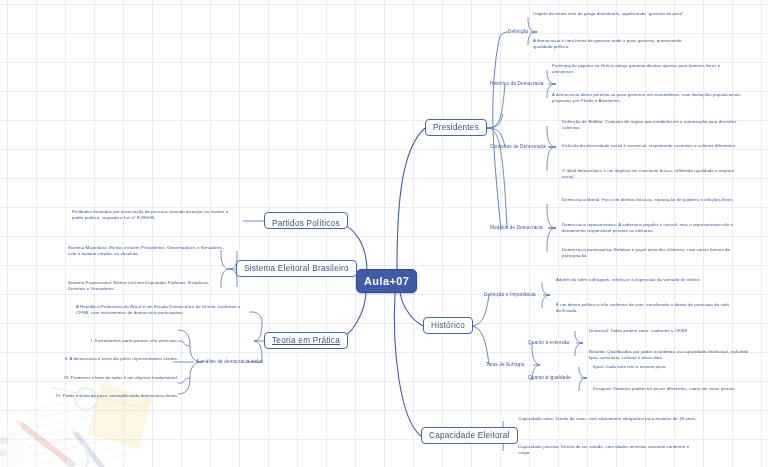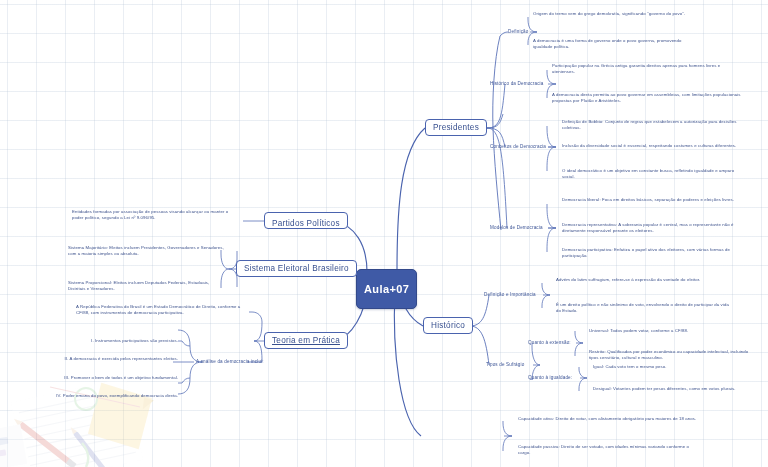--- a/index.html
+++ b/index.html
@@ -47,21 +47,21 @@
     padding: 0 7px;
     height: 17px;
   }
   .node.root {
     background: #3f5aa6;
     border: 1.2px solid #33498a;
     color: #ffffff;
     font-size: 11px;
     font-weight: bold;
     letter-spacing: .4px;
-    height: 40px;
+    height: 24px;
     border-radius: 5px;
     box-shadow: 0 1px 2px rgba(40,60,110,.25);
   }
   .sublabel {
     position: absolute;
     color: #3d5596;
     font-size: 4.6px;
     letter-spacing: .15px;
     white-space: nowrap;
     line-height: 1.25;
@@ -220,20 +220,23 @@
   </div>
 
   <div class="node" style="left:425px; top:119px;">
     <span>Presidentes</span>
   </div>
 
   <div class="node" style="left:423px; top:317px;">
     <span>Histórico</span>
   </div>
 
+  <div class="node" style="left:421px; top:427px;">
+    <span>Capacidade Eleitoral</span>
+  </div>
 
   <div class="node" style="left:264px; top:212px;align-items:flex-end;">
     <span>Partidos Políticos</span>
   </div>
 
   <div class="node" style="left:236px; top:260px;justify-content:center;">
     <span>Sistema Eleitoral Brasileiro</span>
   </div>
 
   <div class="node" style="left:264px; top:332px;text-decoration:underline;">

